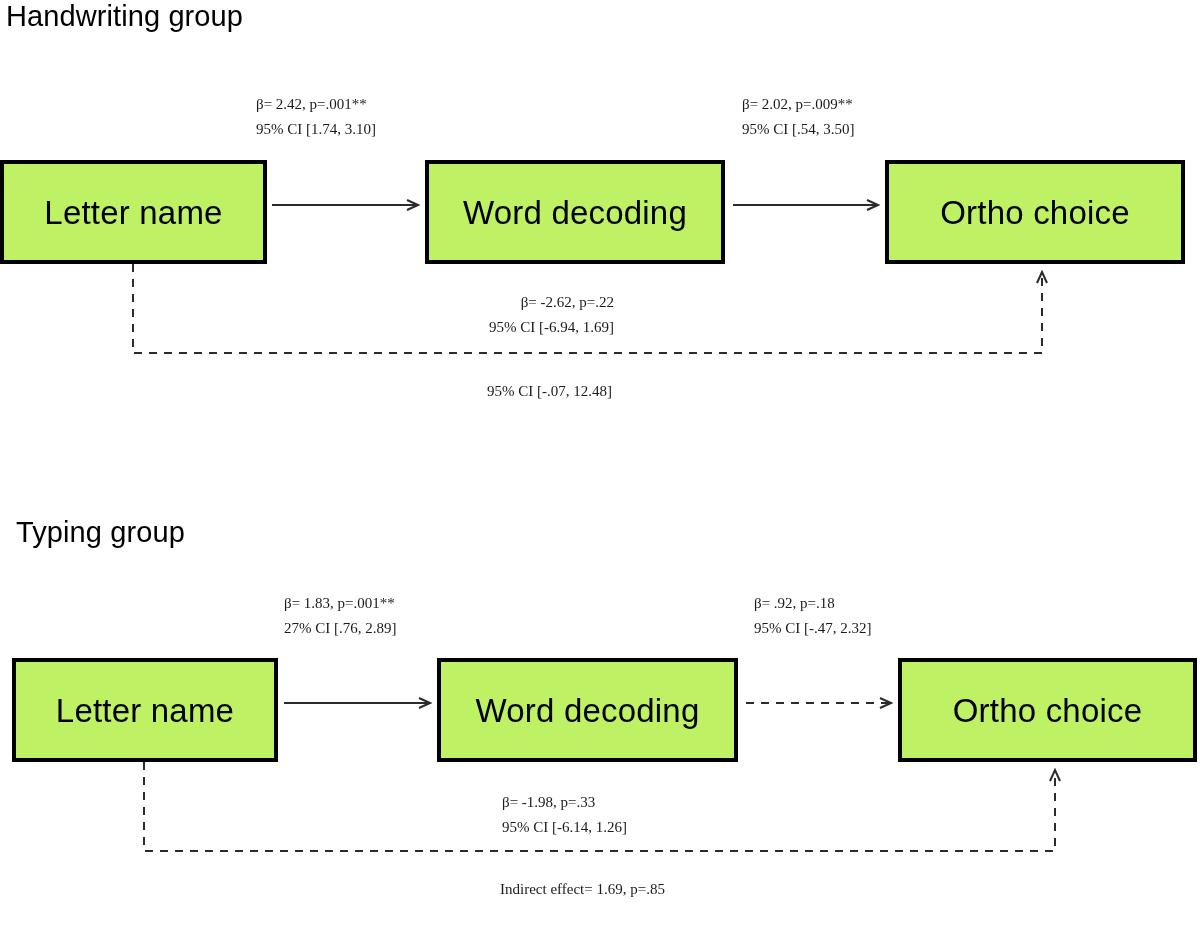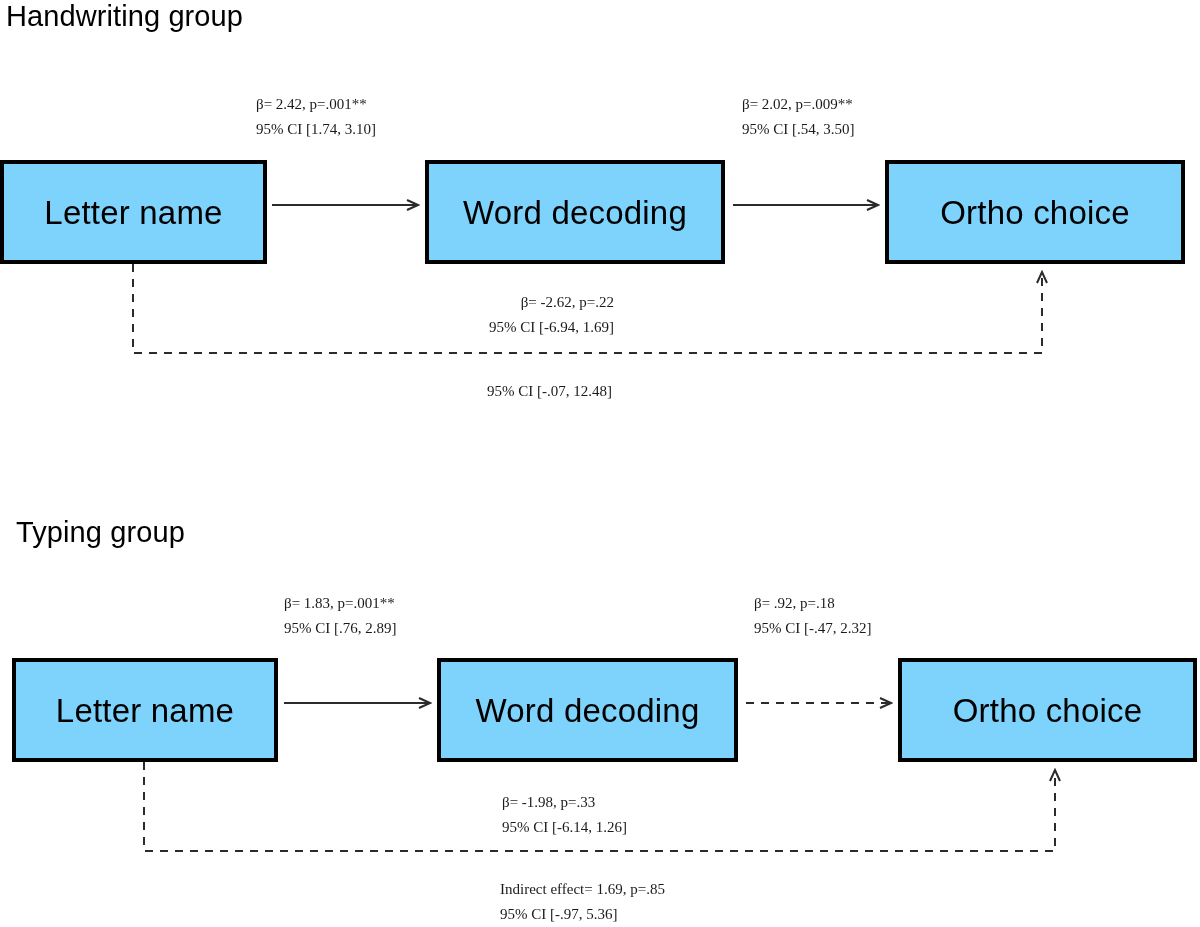--- a/index.html
+++ b/index.html
@@ -34,21 +34,21 @@
     white-space: nowrap;
     line-height: 1;
   }
   #title-handwriting { left: 6px;  top: 2px; }
   #title-typing      { left: 16px; top: 518px; }
 
   
   .node-box {
     position: absolute;
     box-sizing: border-box;
-    background: #7dd3fc;
+    background: #bef264;
     border: 4px solid #000000;
     display: flex;
     align-items: center;
     justify-content: center;
   }
   .node-label {
     font-family: "Liberation Sans", sans-serif;
     font-size: 33px;
     font-weight: 400;
     color: #000000;
@@ -160,31 +160,30 @@
   <div class="node-box" id="ty-box-word" style="left:437px; top:658px; width:301px; height:104px;">
     <span class="node-label">Word decoding</span>
   </div>
 
   <div class="node-box" id="ty-box-ortho" style="left:898px; top:658px; width:299px; height:104px;">
     <span class="node-label">Ortho choice</span>
   </div>
 
   <div class="stat" style="left:276px; top:591px;margin-left:8px;">
     <span>β= 1.83, p=.001**</span>
-    <span class="line2">95% CI [.76, 2.89]</span>
+    <span class="line2">27% CI [.76, 2.89]</span>
   </div>
 
   <div class="stat" style="left:754px; top:591px;">
     <span>β= .92, p=.18</span>
     <span class="line2">95% CI [-.47, 2.32]</span>
   </div>
 
   <div class="stat" style="left:502px; top:790px;">
     <span>β= -1.98, p=.33</span>
     <span class="line2">95% CI [-6.14, 1.26]</span>
   </div>
 
   <div class="stat" style="left:500px; top:877px;">
     <span>Indirect  effect=  1.69, p=.85</span>
-    <span class="line2">95% CI [-.97, 5.36]</span>
   </div>
 
 </div>
 
 </body></html>

